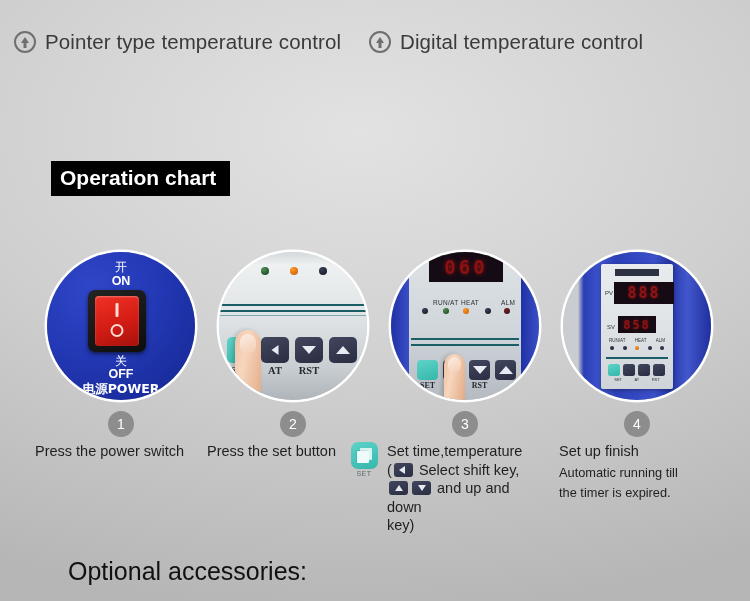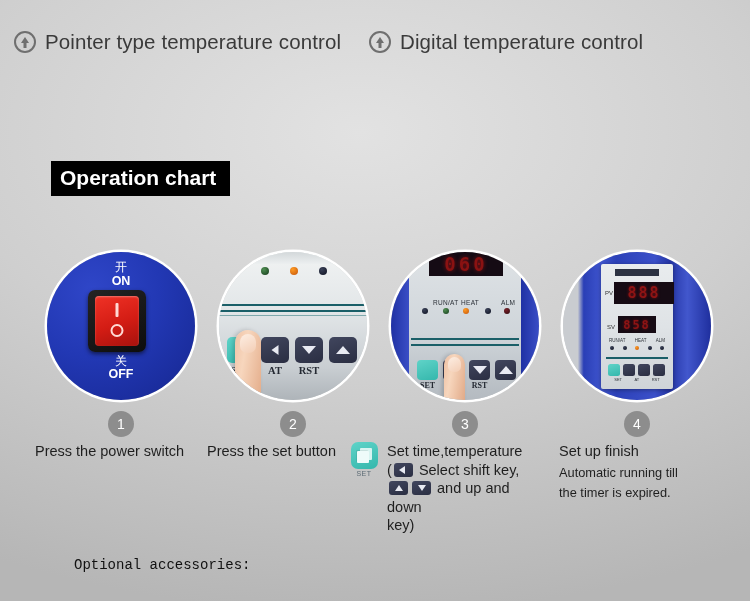--- a/index.html
+++ b/index.html
@@ -234,21 +234,21 @@
   .p3 {
     background: linear-gradient(180deg, #dfe3e6 0%, #cfd5da 55%, #b4bac0 100%);
   }
   .p3 .sideL, .p3 .sideR {
     position: absolute; top: 0; height: 100%; width: 18px;
     background: linear-gradient(90deg, #1f31a4, #3a4ec6);
   }
   .p3 .sideL { left: 0; }
   .p3 .sideR { right: 0; }
   .p3 .display {
-    position: absolute; left: 38px; top: 0; width: 74px; height: 24px;
+    position: absolute; left: 38px; top: 0; width: 74px; height: 30px;
     background: #150b14;
     display: flex; align-items: center; justify-content: center;
     letter-spacing: 3px;
     color: #8a1212;
     font-family: "DejaVu Sans Mono", monospace;
     font-size: 19px; font-weight: bold;
     text-shadow: 0 0 4px rgba(190,20,20,.6);
   }
   .p3 .lbl {
     position: absolute; font-size: 6.5px; color: #2a2f36;
@@ -466,25 +466,25 @@
     position: absolute; left: 5.5px; top: 4px;
     width: 0; height: 0;
     border-left: 4px solid transparent;
     border-right: 4px solid transparent;
     border-top: 6px solid #e8eaf2;
   }
 
   
   .footer {
     position: absolute;
-    left: 74px;
+    left: 68px;
     top: 557px;
-    font-size: 14px;
+    font-size: 25px;
     color: #111111;
-    font-family: Liberation Mono, monospace;
+    font-family: Liberation Sans, sans-serif;
   }
 </style>
 </head>
 <body>
 
 <div id="page">
 
   <div class="header">
     <div class="hdr-item first">
       <span class="hdr-icon"></span>
@@ -505,20 +505,21 @@
         <div class="cn-on">开</div>
         <div class="en-on">ON</div>
         <div class="rocker-body">
           <div class="rocker-key">
             <span class="mark-i"></span>
             <span class="mark-o"></span>
           </div>
         </div>
         <div class="cn-off">关</div>
         <div class="en-off">OFF</div>
+        <div class="power">电源POWER</div>
       </div>
       <div class="badge">1</div>
       <div class="caption">Press the power switch</div>
     </div>
 
     <div class="step step2">
       <div class="photo p2">
         <div class="top-strip"></div>
         <span class="led g"></span>
         <span class="led o"></span>

